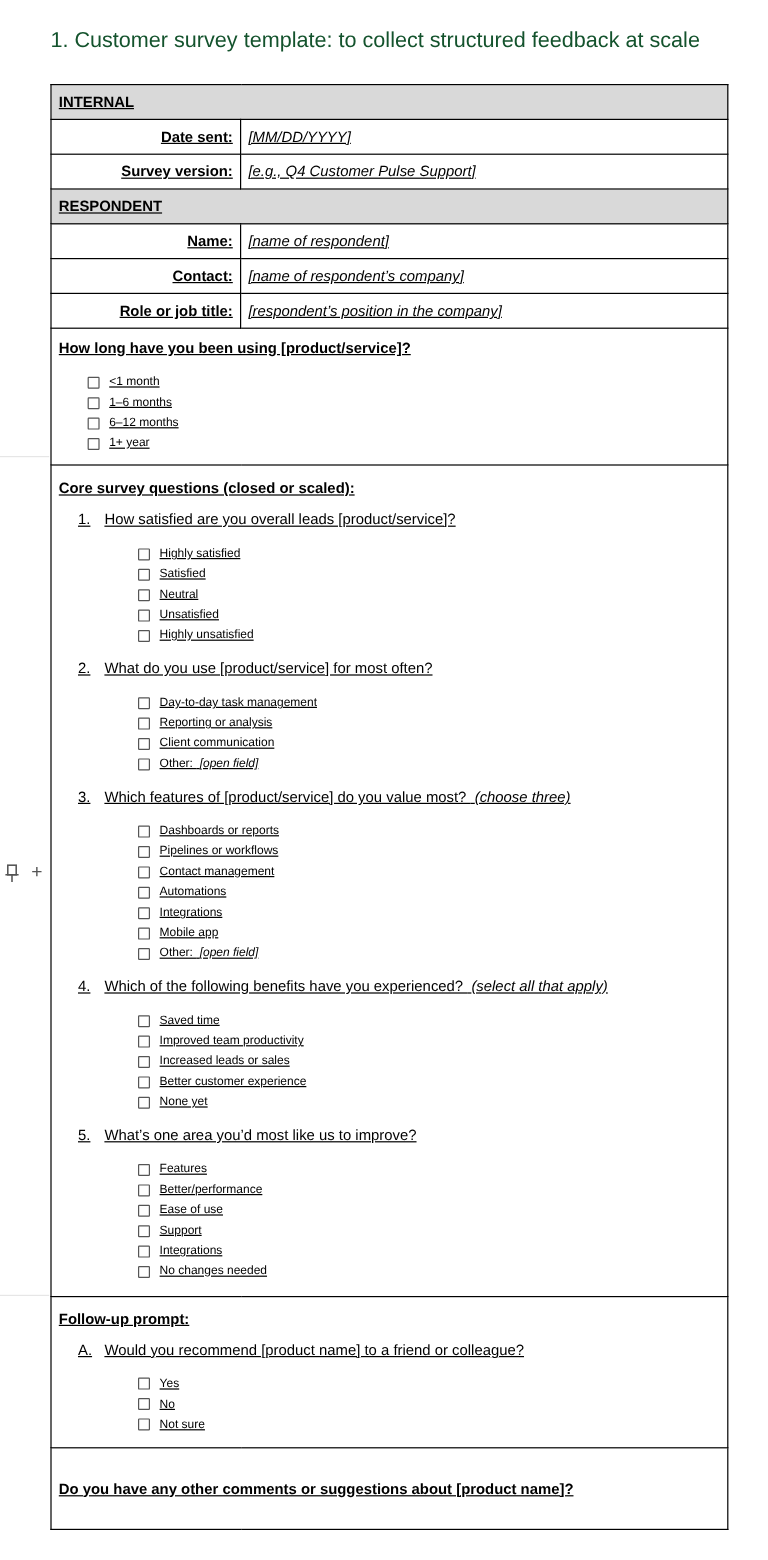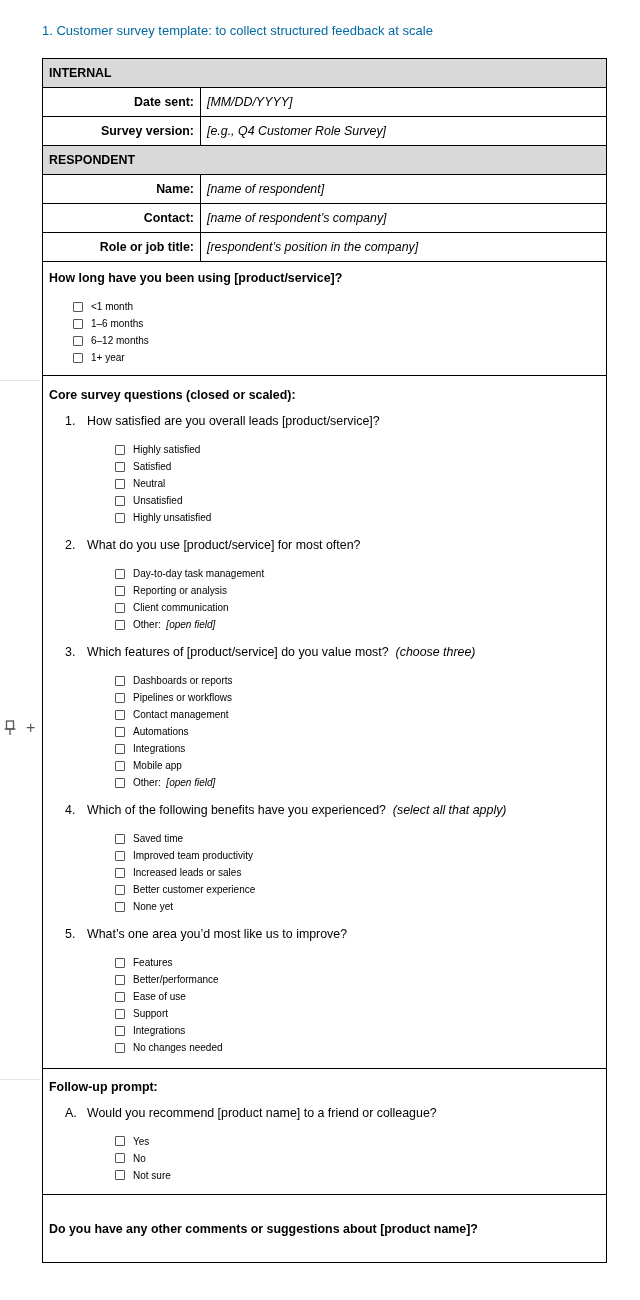--- a/index.html
+++ b/index.html
@@ -1,25 +1,25 @@
 <!DOCTYPE html>
 <html><head>
 <meta charset="utf-8">
 <style>
   html, body { margin: 0; padding: 0; background: #ffffff; }
   body { width: 640px; height: 1300px; position: relative; overflow: hidden;
          font-family: "Liberation Sans", sans-serif; color: #000; }
-  .doc-title { position: absolute; left: 42px; top: 23px; font-size: 13px; color: #0369a1; white-space: nowrap; }
+  .doc-title { position: absolute; left: 42px; top: 23px; font-size: 18px; color: #14532d; white-space: nowrap; }
   .margin-line { position: absolute; left: 0; width: 41px; height: 1px; background: #e6e6e6; }
   .gutter { position: absolute; left: 4px; top: 720px; display: flex; align-items: center; gap: 10px; color: #555; font-size: 15px; }
   .gutter .pin { width: 12px; height: 16px; position: relative; }
   .gutter .pin svg { display: block; }
   .gutter .plus { font-size: 16px; line-height: 16px; color: #555; }
 
-  table.survey { position: absolute; left: 42px; top: 58px; width: 564px; border-collapse: collapse; table-layout: fixed; }
+  table.survey { position: absolute; left: 42px; top: 70px; width: 564px; border-collapse: collapse; table-layout: fixed; text-decoration: underline; }
   table.survey td { border: 1.2px solid #000; padding: 0 6px; font-size: 12.4px; vertical-align: middle; }
   col.c1 { width: 158px; }
   col.c2 { width: 406px; }
   tr.hdr td { background: #d9d9d9; font-weight: bold; height: 28px; }
   tr.field td { height: 28px; }
   td.label { font-weight: bold; text-align: right; }
   td.value { font-style: italic; padding-left: 6px; }
   td.block { vertical-align: top; padding: 7px 6px 0 6px; }
   .bold { font-weight: bold; }
   .opt-list { list-style: none; margin: 0; padding: 0; }
@@ -57,21 +57,21 @@
   <tbody>
     <tr class="hdr">
       <td colspan="2">INTERNAL</td>
     </tr>
     <tr class="field">
       <td class="label">Date sent:</td>
       <td class="value">[MM/DD/YYYY]</td>
     </tr>
     <tr class="field">
       <td class="label">Survey version:</td>
-      <td class="value">[e.g., Q4 Customer Role Survey]</td>
+      <td class="value">[e.g., Q4 Customer Pulse Support]</td>
     </tr>
     <tr class="hdr">
       <td colspan="2">RESPONDENT</td>
     </tr>
     <tr class="field">
       <td class="label">Name:</td>
       <td class="value">[name of respondent]</td>
     </tr>
     <tr class="field">
       <td class="label">Contact:</td>

